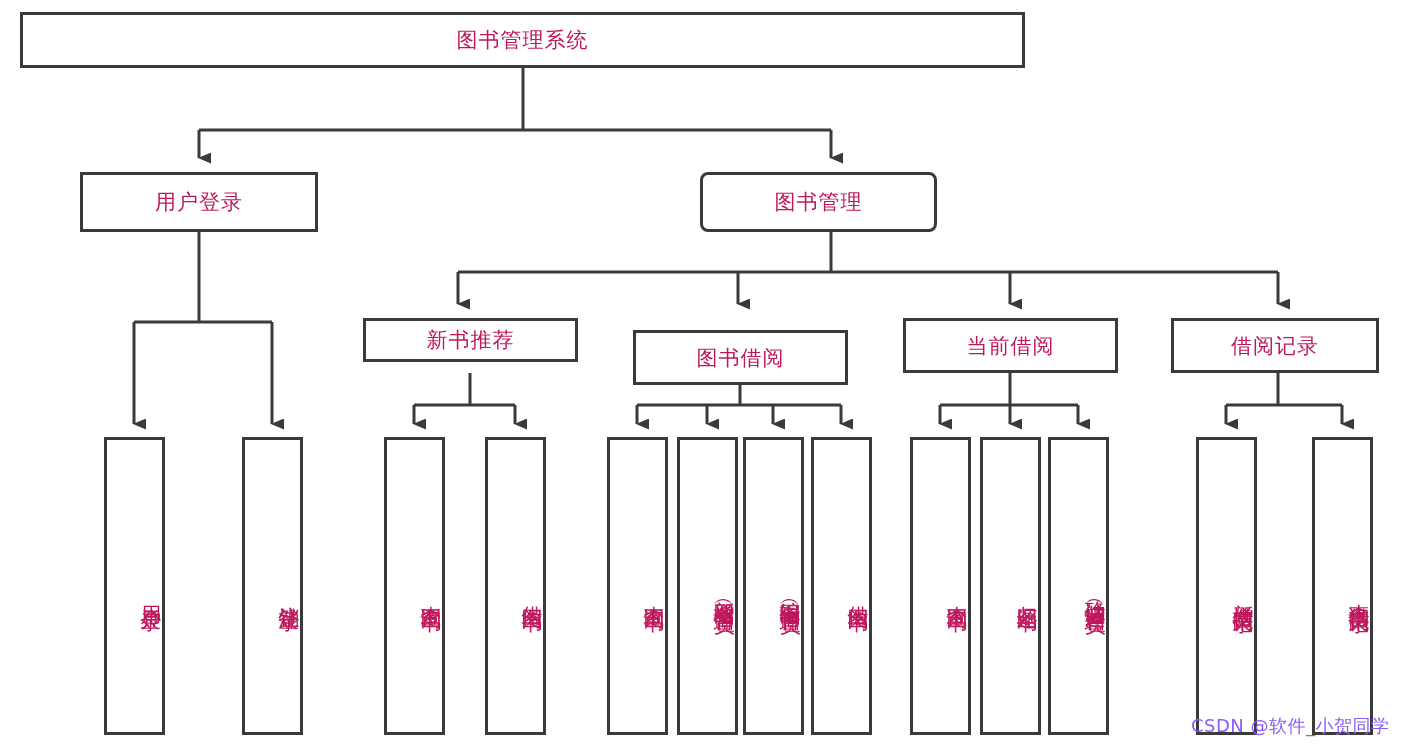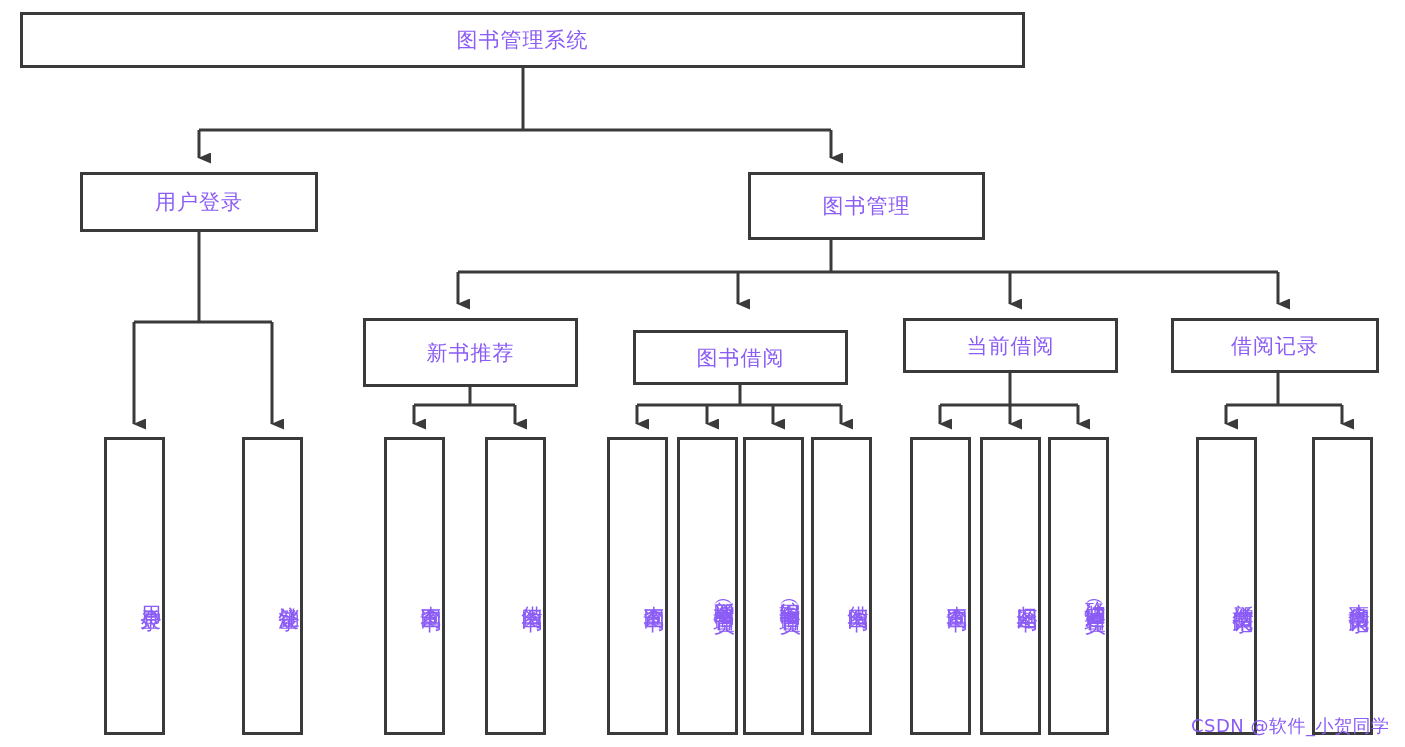--- a/index.html
+++ b/index.html
@@ -26,21 +26,21 @@
     height: 747px;
   }
   .node {
     position: absolute;
     box-sizing: border-box;
     border: 3px solid #3a3a3a;
     background: #ffffff;
     display: flex;
     align-items: center;
     justify-content: center;
-    color: #8b5cf6;
+    color: #be185d;
     z-index: 2;
   }
   .node.horiz {
     font-size: 21px;
     letter-spacing: 1px;
   }
   .node.vert {
     writing-mode: vertical-rl;
     text-orientation: upright;
     font-size: 21px;
@@ -121,25 +121,25 @@
     </g>
   </svg>
 
   <div class="node horiz" style="left:20px; top:12px; width:1005px; height:56px;">
     <span class="label">图书管理系统</span>
   </div>
 
   <div class="node horiz" style="left:80px; top:172px; width:238px; height:60px;">
     <span class="label">用户登录</span>
   </div>
-  <div class="node horiz" style="left:748px; top:172px; width:237px; height:68px;">
+  <div class="node horiz" style="left:700px; top:172px; width:237px; height:60px;border-radius:8px;">
     <span class="label">图书管理</span>
   </div>
 
-  <div class="node horiz" style="left:363px; top:318px; width:215px; height:69px;">
+  <div class="node horiz" style="left:363px; top:318px; width:215px; height:44px;">
     <span class="label">新书推荐</span>
   </div>
   <div class="node horiz" style="left:633px; top:318px; width:215px; height:55px;margin-top:12px;">
     <span class="label">图书借阅</span>
   </div>
   <div class="node horiz" style="left:903px; top:318px; width:215px; height:55px;justify-content:center;">
     <span class="label">当前借阅</span>
   </div>
   <div class="node horiz" style="left:1171px; top:318px; width:208px; height:55px;">
     <span class="label">借阅记录</span>

